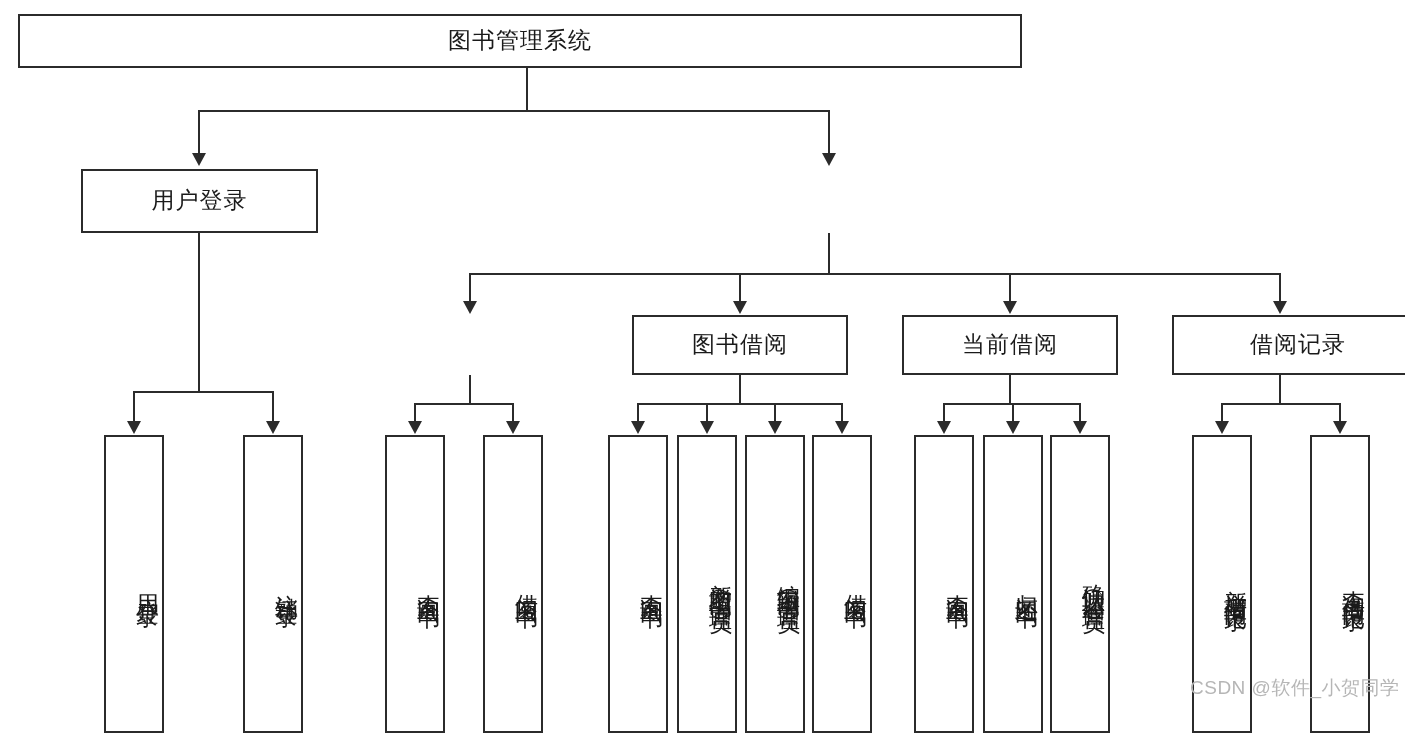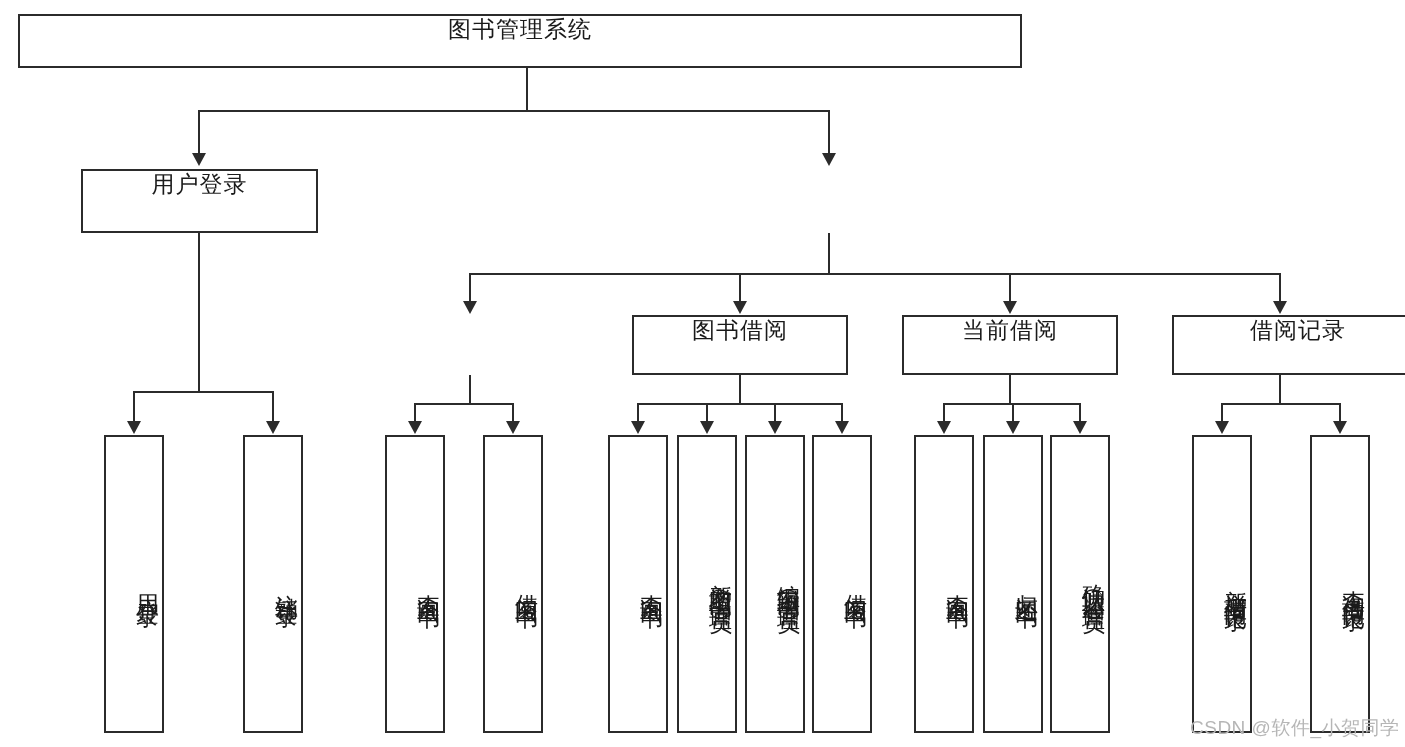--- a/index.html
+++ b/index.html
@@ -16,20 +16,21 @@
     height: 747px;
     background: #ffffff;
     overflow: hidden;
   }
   .node {
     position: absolute;
     box-sizing: border-box;
     border: 2px solid #2b2b2b;
     background: #ffffff;
     display: flex;
+    align-items: center;
     justify-content: center;
     color: #1a1a1a;
     z-index: 3;
   }
   .node.horiz {
     font-size: 23px;
     letter-spacing: 1px;
     line-height: 1.2;
   }
   .node.vert {
@@ -204,15 +205,15 @@
     <span class="label">确认归还（管理员）</span>
   </div>
 
   <div class="node vert" style="left:1192px; top:435px; width:60px; height:298px;">
     <span class="label">新增借阅记录</span>
   </div>
   <div class="node vert" style="left:1310px; top:435px; width:60px; height:298px;">
     <span class="label">查询借阅记录</span>
   </div>
 
-  <div class="watermark" style="left:1190px; top:715px;text-align:center;">CSDN @软件_小贺同学</div>
+  <div class="watermark" style="left:1190px; top:675px;text-align:center;">CSDN @软件_小贺同学</div>
 
 </div>
 
 </body></html>

